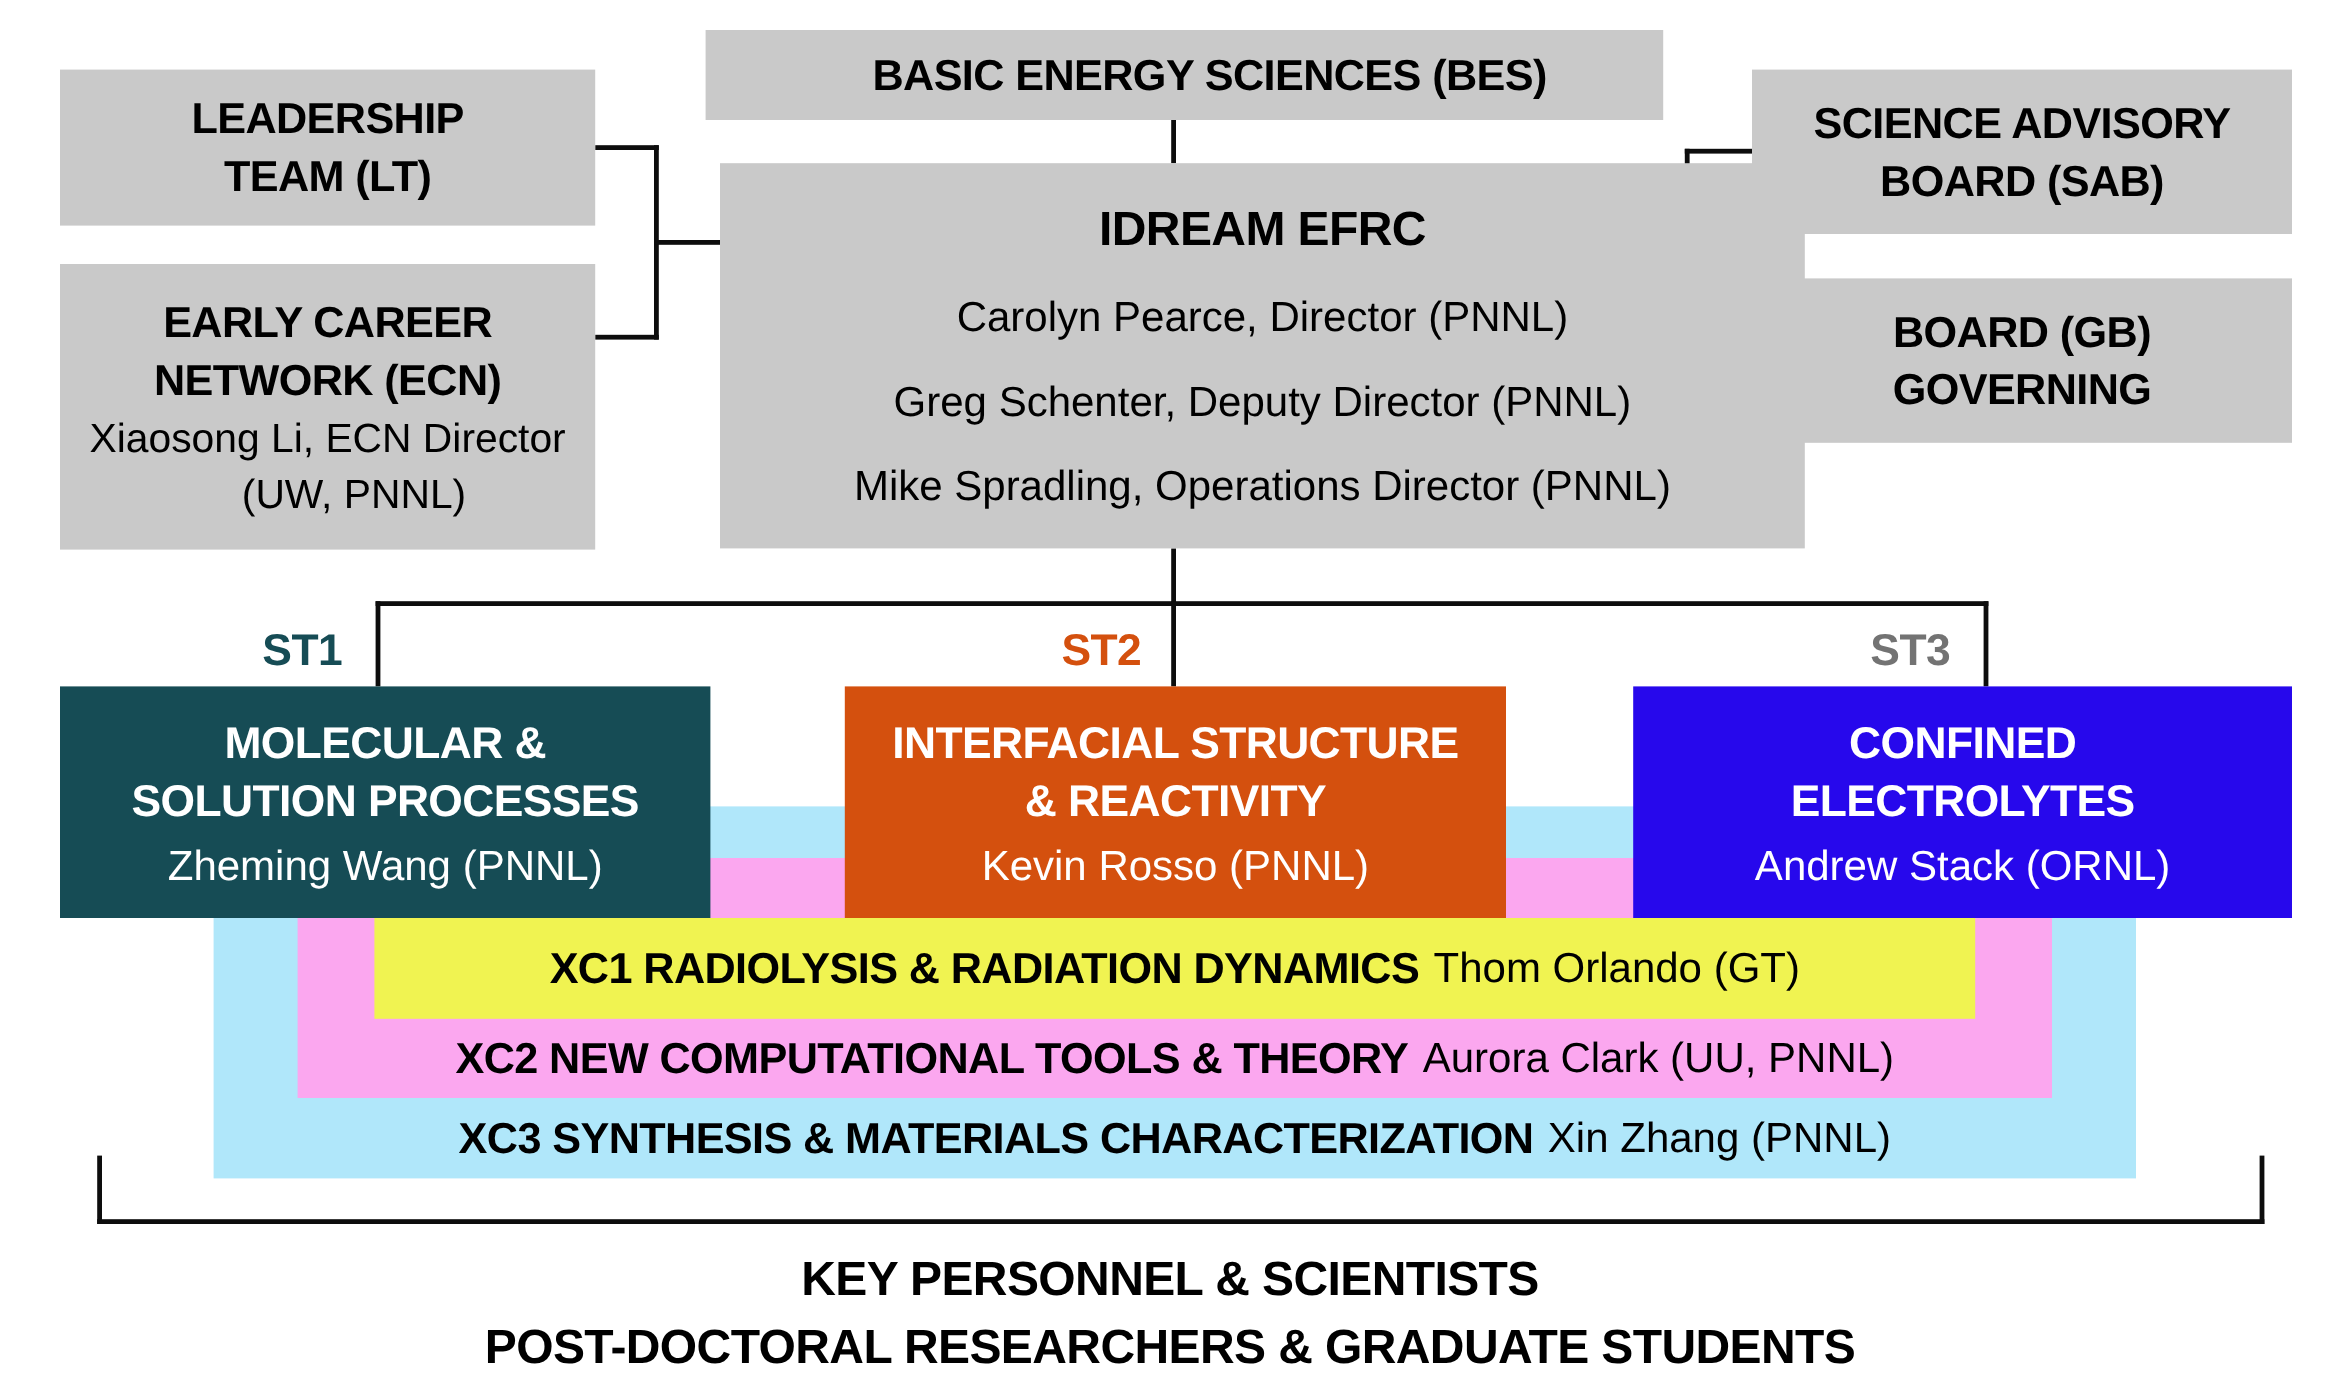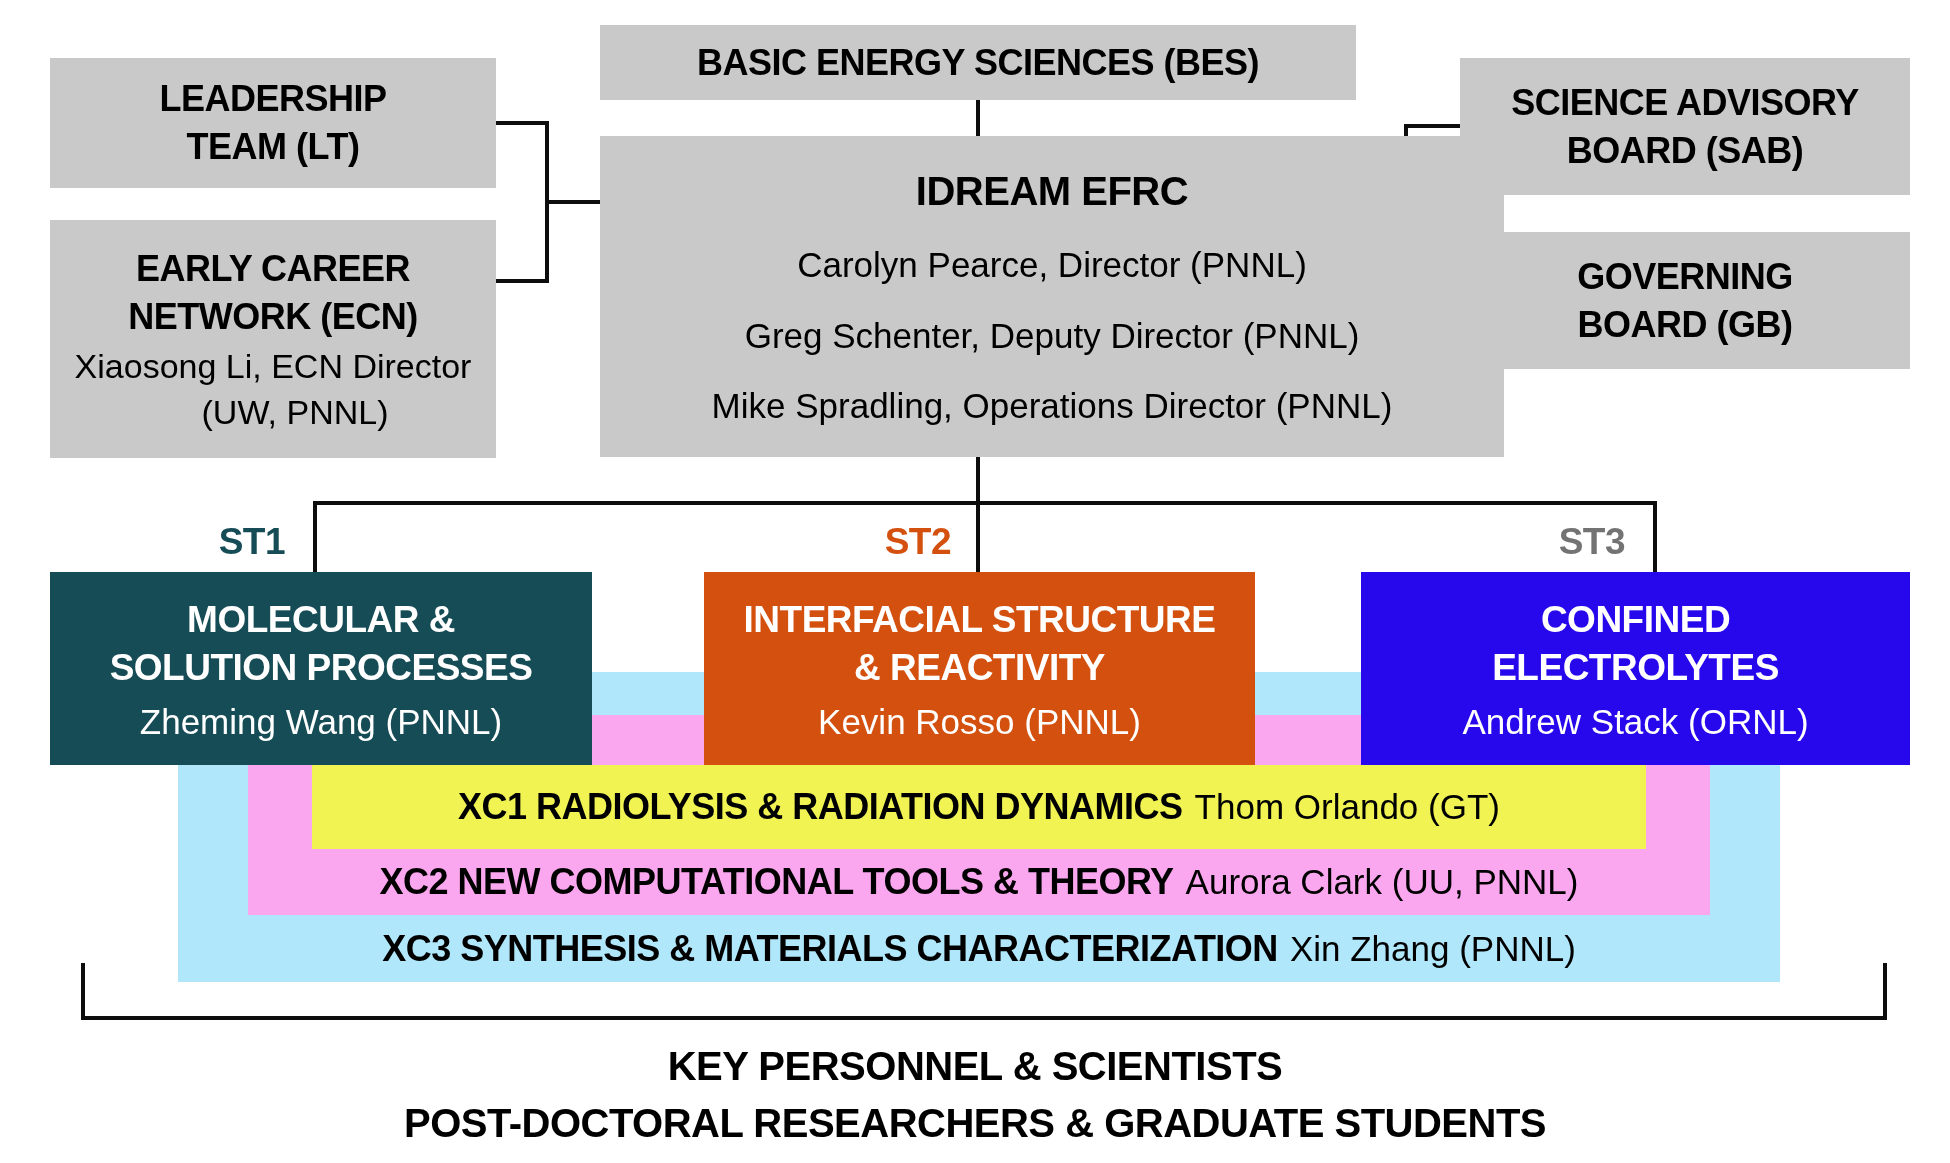--- a/index.html
+++ b/index.html
@@ -66,41 +66,41 @@
     <div class="btitle">TEAM (LT)</div>
   </div>
 
   <div class="box gray" style="left:50px;top:220px;width:446px;height:238px;">
     <div class="btitle">EARLY CAREER</div>
     <div class="btitle">NETWORK (ECN)</div>
     <div class="breg">Xiaosong Li, ECN Director</div>
     <div class="breg" style="line-height:42px;margin-left:44px;">(UW, PNNL)</div>
   </div>
 
-  <div class="box gray" style="left:600px;top:25px;width:756px;height:75px;">
+  <div class="box gray" style="left:588px;top:25px;width:756px;height:75px;padding-left:42px;">
     <div class="btitle">BASIC ENERGY SCIENCES (BES)</div>
   </div>
 
   <div class="box gray" style="left:600px;top:136px;width:904px;height:321px;">
     <div class="idream-inner">
       <div class="btitle">IDREAM EFRC</div>
       <div class="breg">Carolyn Pearce, Director (PNNL)</div>
       <div class="breg">Greg Schenter, Deputy Director (PNNL)</div>
       <div class="breg">Mike Spradling, Operations Director (PNNL)</div>
     </div>
   </div>
 
   <div class="box gray" style="left:1460px;top:58px;width:450px;height:137px;">
     <div class="btitle">SCIENCE ADVISORY</div>
     <div class="btitle">BOARD (SAB)</div>
   </div>
 
   <div class="box gray" style="left:1460px;top:232px;width:450px;height:137px;">
+    <div class="btitle">BOARD (GB)</div>
     <div class="btitle">GOVERNING</div>
-    <div class="btitle">BOARD (GB)</div>
   </div>
 
   <div class="stlabel" style="left:85px;top:520px;color:#164C55;">ST1</div>
   <div class="stlabel" style="left:751px;top:520px;color:#D4500E;">ST2</div>
   <div class="stlabel" style="left:1425px;top:520px;color:#737373;">ST3</div>
 
   <div class="box stbox" style="left:50px;top:572px;width:542px;height:193px;background:#164C55;">
     <div class="btitle">MOLECULAR &amp;</div>
     <div class="btitle">SOLUTION PROCESSES</div>
     <div class="breg">Zheming Wang (PNNL)</div>

